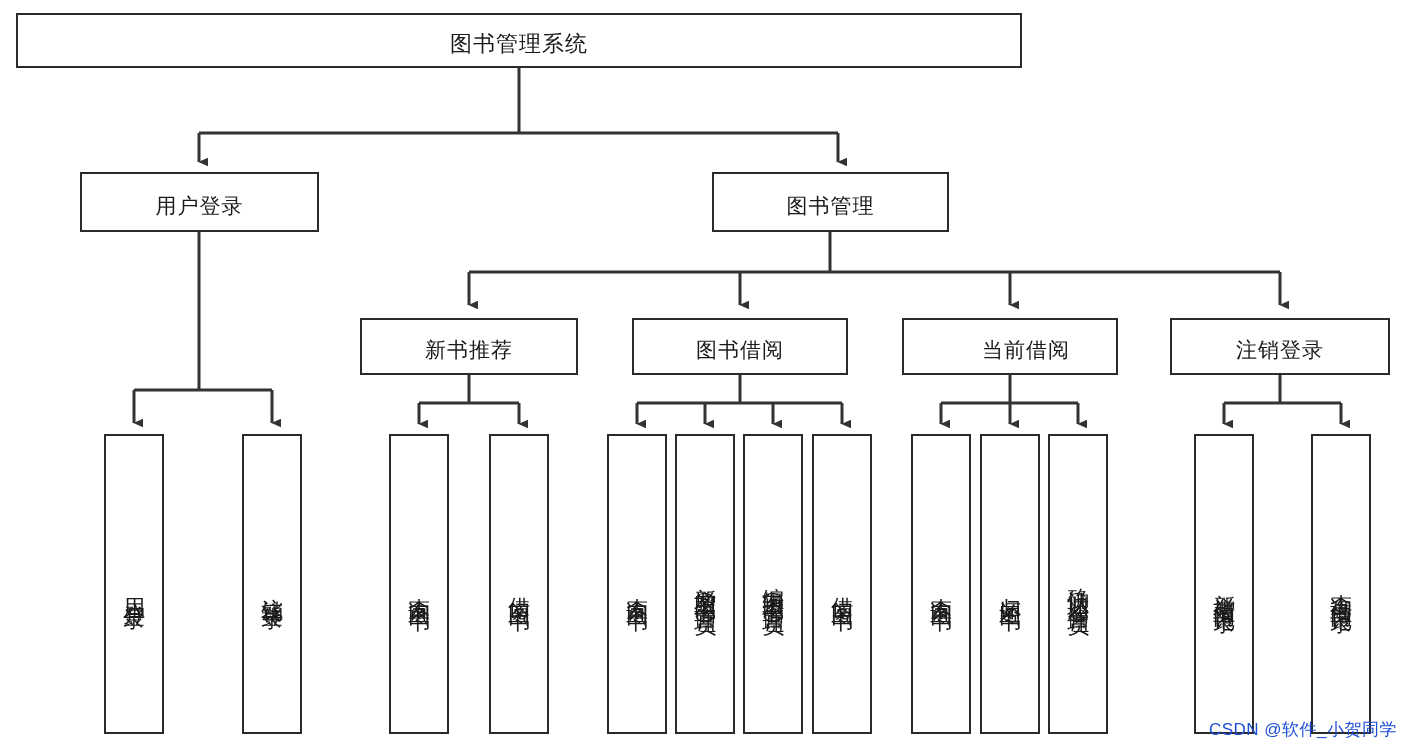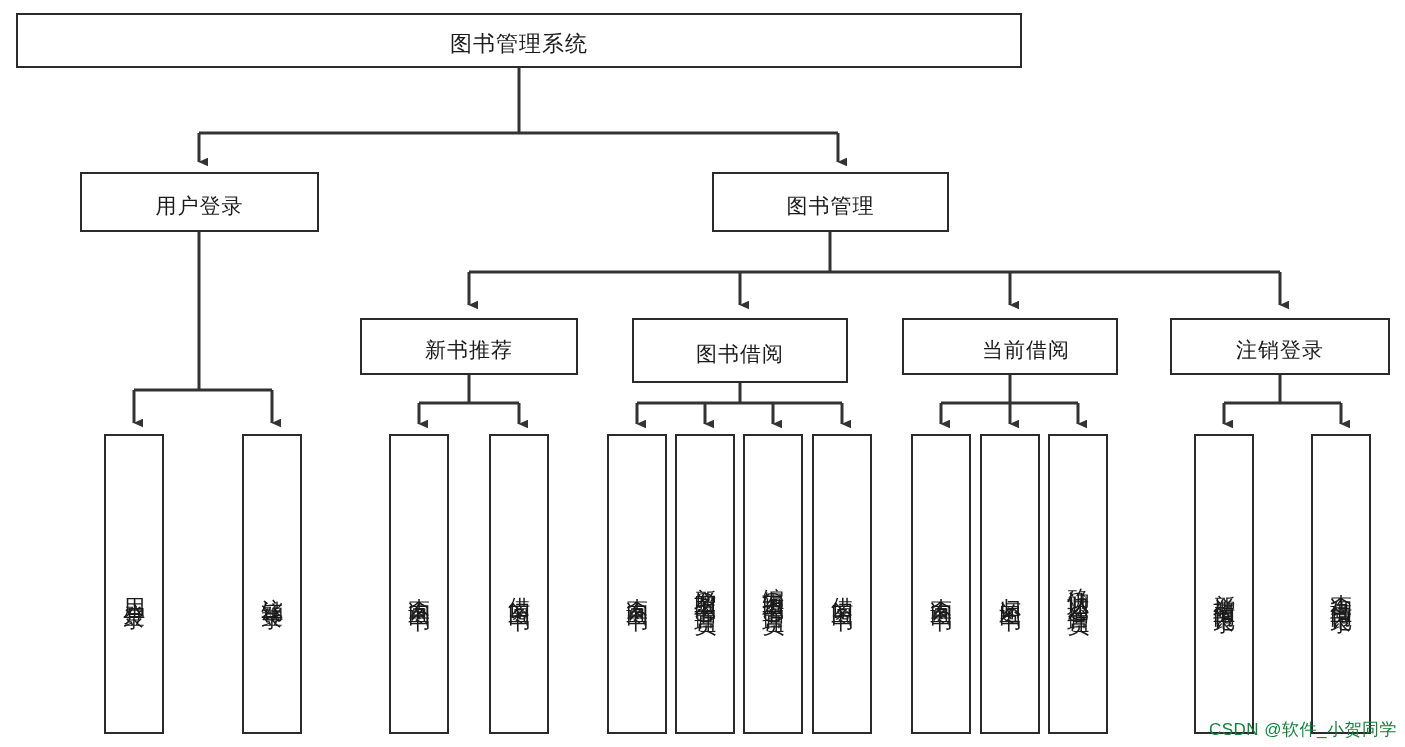--- a/index.html
+++ b/index.html
@@ -65,21 +65,21 @@
     line-height: 1.12;
     letter-spacing: 4px;
     white-space: nowrap;
     max-height: 100%;
   }
   #watermark {
     position: absolute;
     right: 8px;
     bottom: 6px;
     font-size: 17px;
-    color: #15803d;
+    color: #1d4ed8;
     letter-spacing: 0.5px;
     user-select: none;
     white-space: nowrap;
   }
 </style>
 </head>
 <body>
 
 <div id="diagram-root">
 
@@ -143,21 +143,21 @@
   </div>
 
   <div class="node horizontal" style="left:712px; top:172px; width:237px; height:60px;">
     <span class="node-label">图书管理</span>
   </div>
 
   <div class="node horizontal" style="left:360px; top:318px; width:218px; height:57px;">
     <span class="node-label">新书推荐</span>
   </div>
 
-  <div class="node horizontal" style="left:632px; top:318px; width:216px; height:65px;">
+  <div class="node horizontal" style="left:632px; top:318px; width:216px; height:57px;">
     <span class="node-label">图书借阅</span>
   </div>
 
   <div class="node horizontal" style="left:902px; top:318px; width:216px; height:57px;padding-left:32px;">
     <span class="node-label">当前借阅</span>
   </div>
 
   <div class="node horizontal" style="left:1170px; top:318px; width:220px; height:57px;">
     <span class="node-label">注销登录</span>
   </div>

